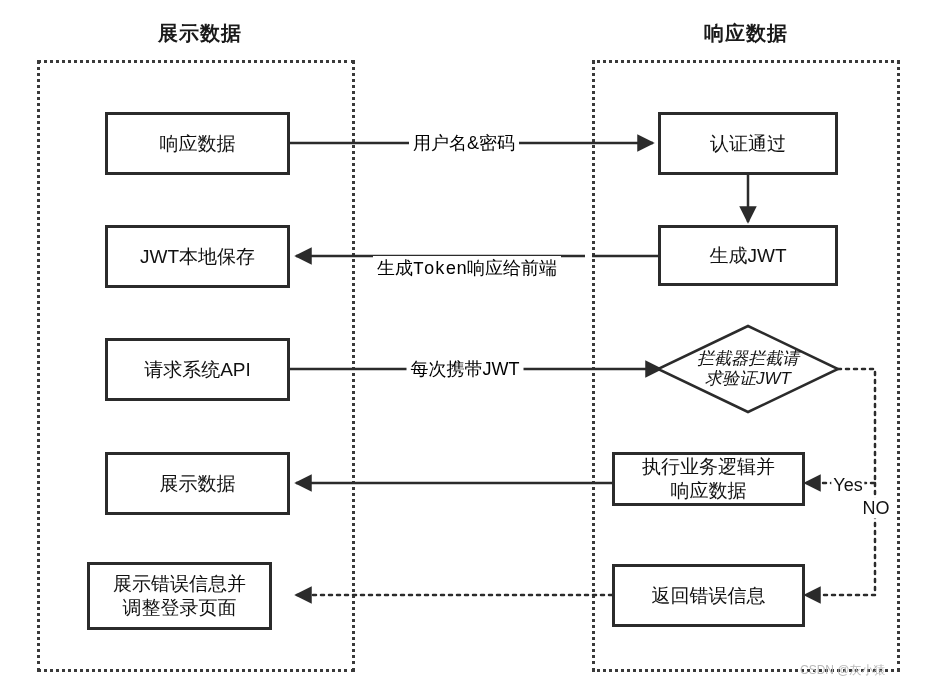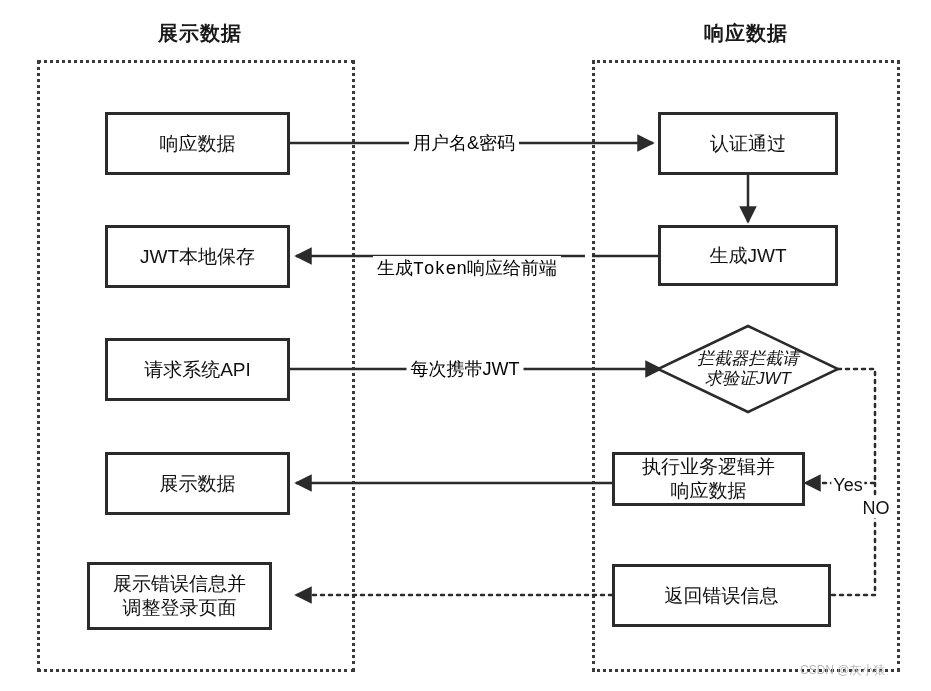--- a/index.html
+++ b/index.html
@@ -158,21 +158,21 @@
   <div class="node" style="left:658px; top:225px; width:180px; height:61px;">生成JWT</div>
 
   <div class="diamond-wrap" style="left:658px; top:326px; width:180px; height:86px;">
     <div class="diamond-label">拦截器拦截请
 求验证JWT</div>
   </div>
 
   <div class="node" style="left:612px; top:452px; width:193px; height:54px;">执行业务逻辑并
 响应数据</div>
 
-  <div class="node" style="left:612px; top:564px; width:219px; height:63px;">返回错误信息</div>
+  <div class="node" style="left:612px; top:564px; width:193px; height:63px;">返回错误信息</div>
 
   <div class="edge-label" style="left:464px; top:143px;">用户名&amp;密码</div>
 
   <div class="edge-label" style="left:467px; top:268px;font-family:Liberation Mono, monospace;">生成Token响应给前端</div>
 
   <div class="edge-label" style="left:465px; top:369px;">每次携带JWT</div>
 
   <div class="branch-label" style="left:848px; top:437px;margin-top:48px;">Yes</div>
 
   <div class="branch-label" style="left:876px; top:508px;">NO</div>

